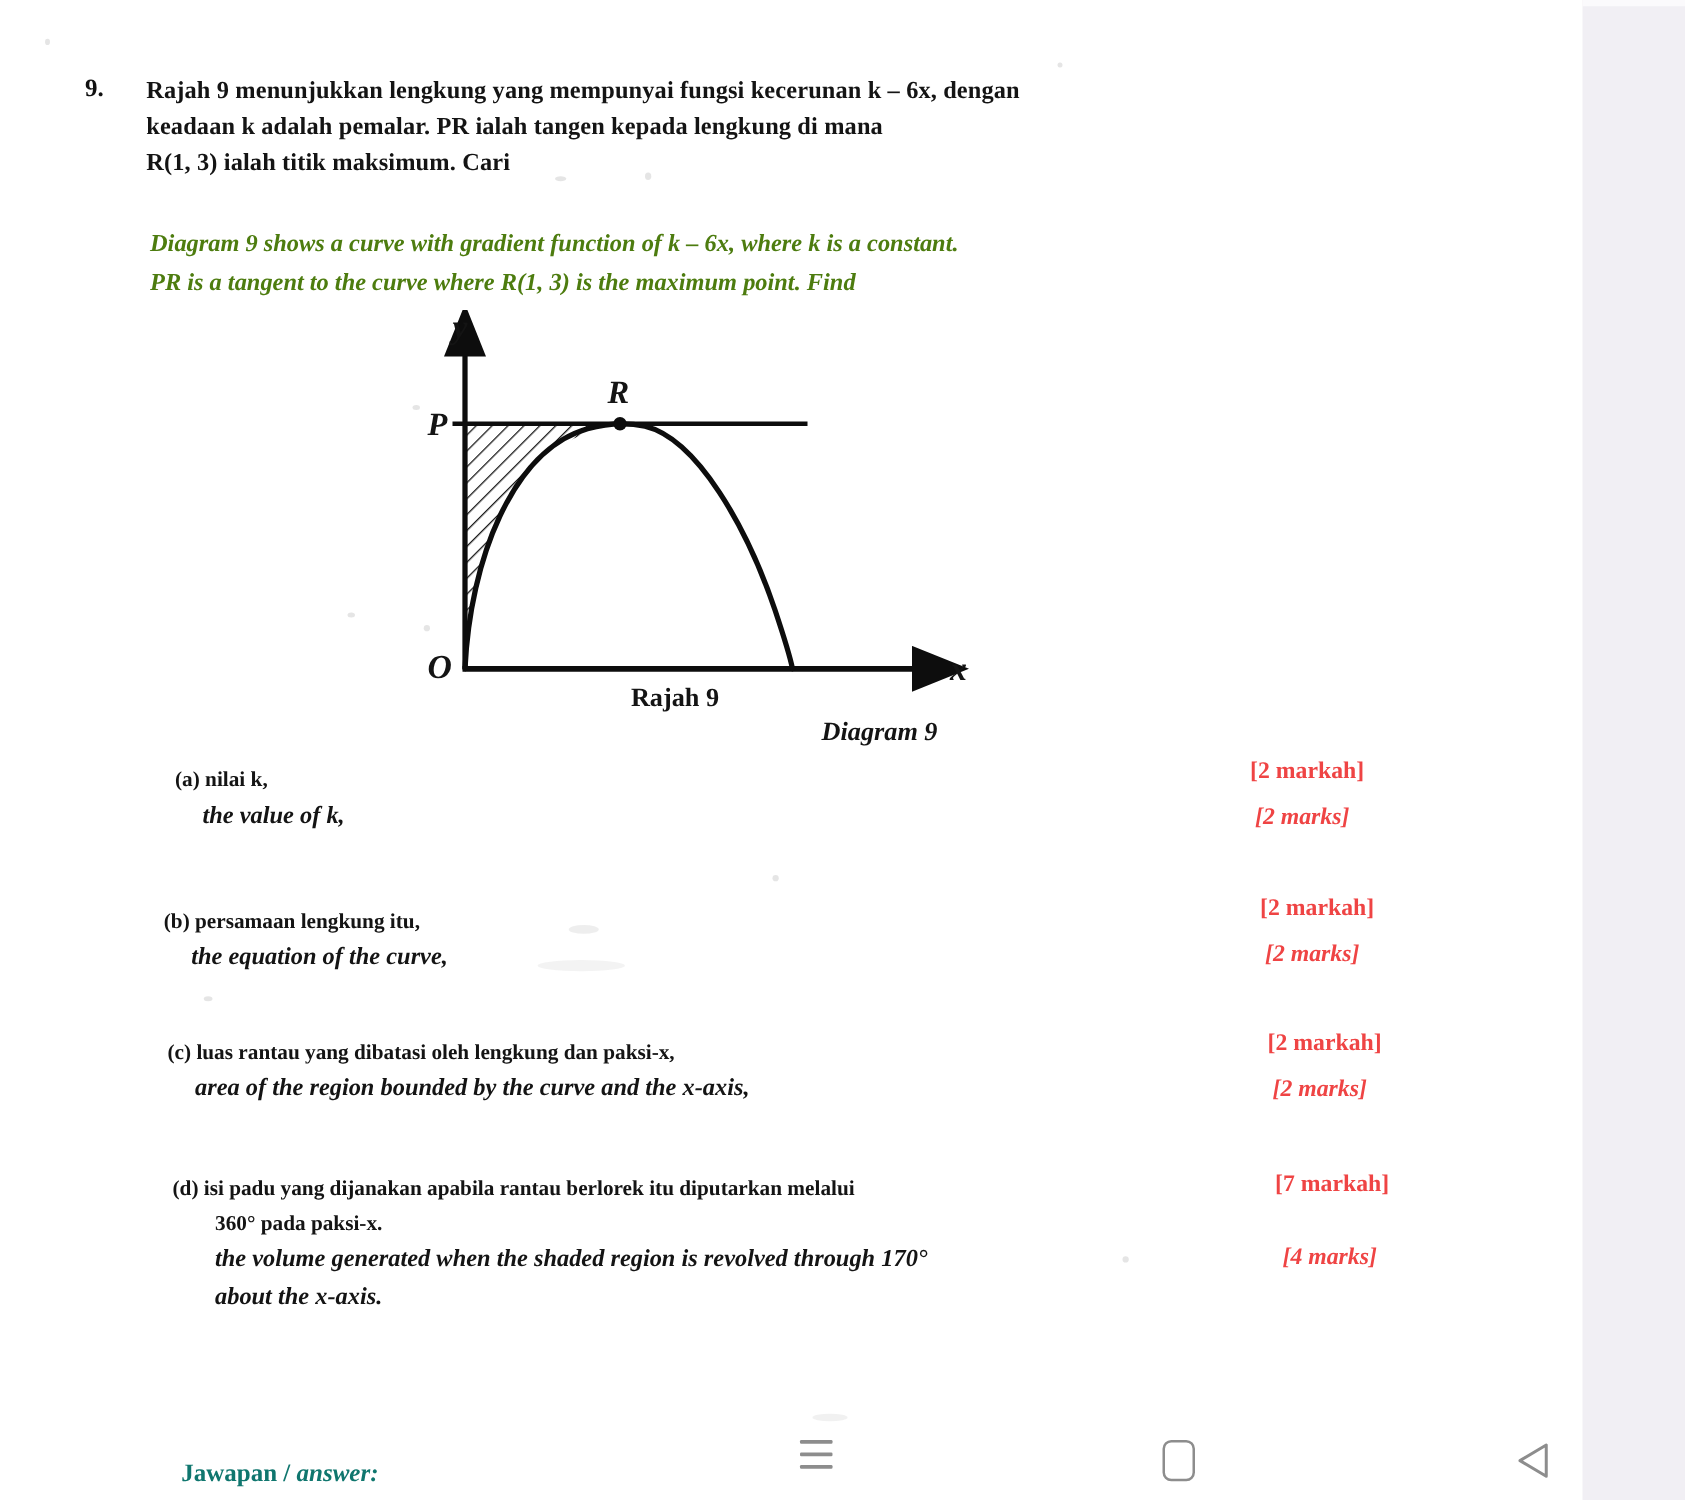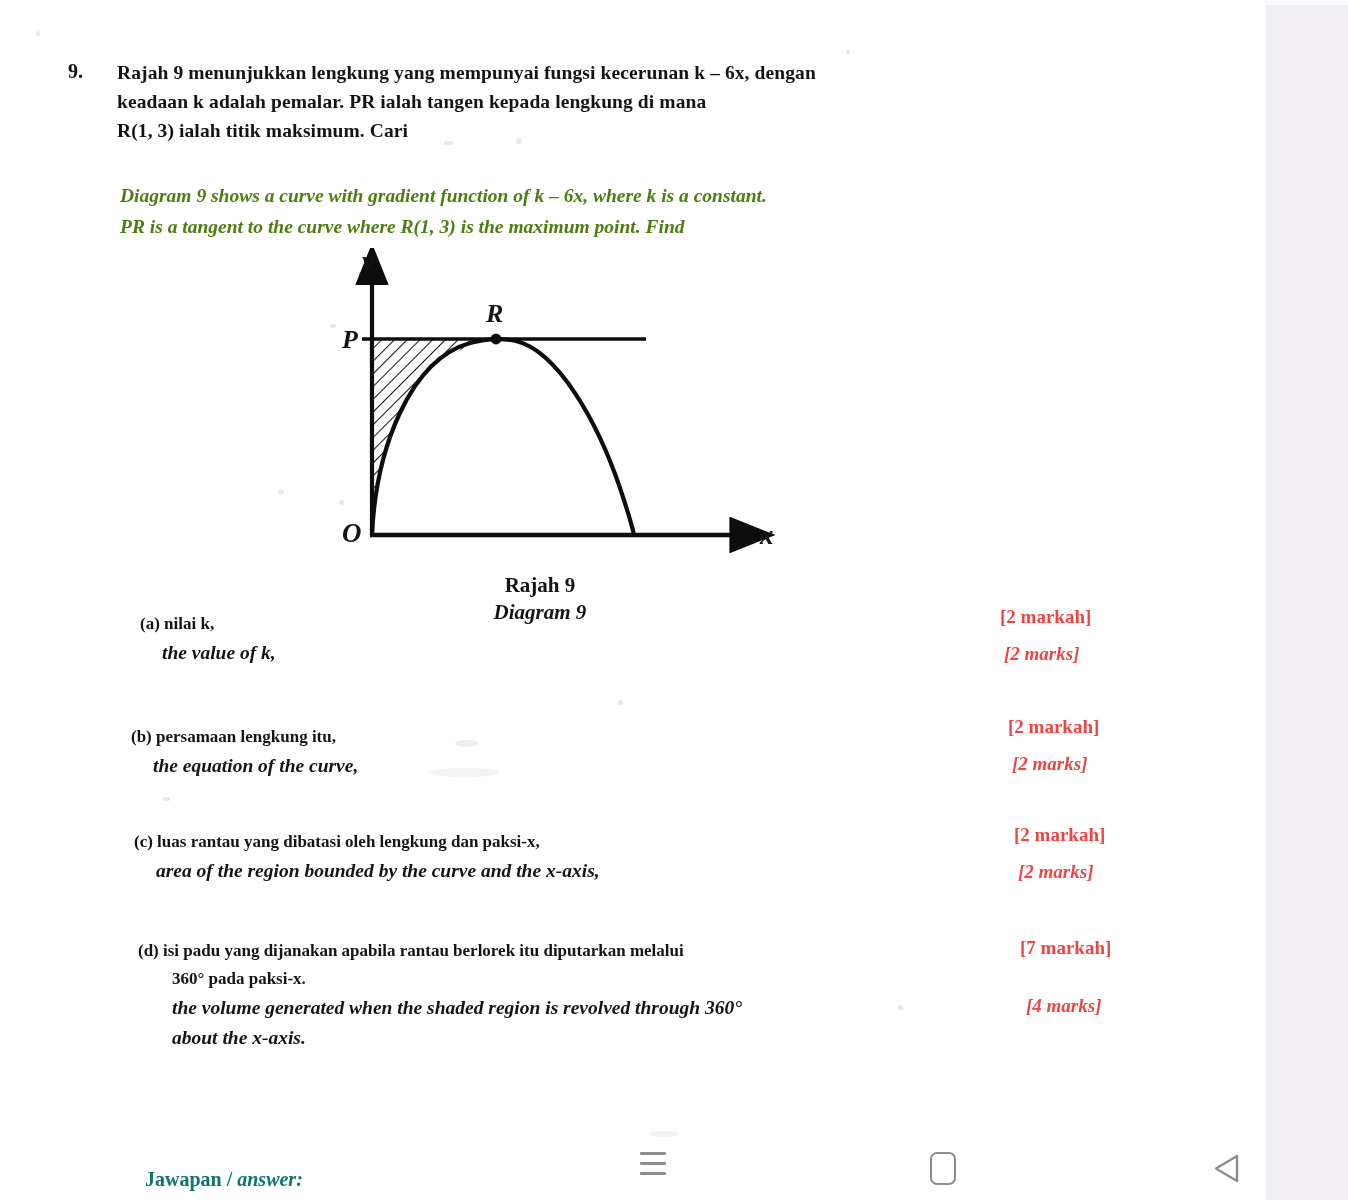--- a/index.html
+++ b/index.html
@@ -72,37 +72,38 @@
   #diagram {
     position: absolute;
     left: 320px;
     top: 248px;
     width: 480px;
     height: 360px;
   }
   #caption {
     position: absolute;
     left: 330px;
-    top: 572px;
+    top: 545px;
     width: 420px;
     text-align: center;
     color: #141414;
   }
   #caption .cap-my {
     font-size: 21px;
     font-weight: bold;
     line-height: 27px;
     display: block;
   }
   #caption .cap-en {
     font-size: 21px;
     font-weight: bold;
     font-style: italic;
     line-height: 27px;
     display: block;
+    text-align: right;
   }
 
   
   .part {
     position: absolute;
     color: #141414;
   }
   .part .lbl {
     font-weight: bold;
     font-size: 17px;
@@ -264,21 +265,21 @@
   <div class="part" style="left:134px;top:828px;width:860px;">
     <span class="lbl">(c) luas rantau yang dibatasi oleh lengkung dan paksi-x,</span>
     <span class="lbl-en">area of the region bounded by the curve and the x-axis,</span>
   </div>
   <div class="marks" style="left:1014px;top:824px;">[2 markah]</div>
   <div class="marks en" style="left:1018px;top:861px;">[2 marks]</div>
 
   <div class="part" style="left:138px;top:937px;width:880px;">
     <span class="lbl">(d) isi padu yang dijanakan apabila rantau berlorek itu diputarkan melalui</span>
     <span class="lbl" style="padding-left:34px;">360° pada paksi-x.</span>
-    <span class="lbl-en" style="padding-left:34px;">the volume generated when the shaded region is revolved through 360°</span>
+    <span class="lbl-en" style="padding-left:34px;">the volume generated when the shaded region is revolved through 170°</span>
     <span class="lbl-en" style="padding-left:34px;">about the x-axis.</span>
   </div>
   <div class="marks" style="left:1020px;top:937px;">[7 markah]</div>
   <div class="marks en" style="left:1026px;top:995px;">[4 marks]</div>
 
   <div id="answer">
     <span>Jawapan /</span>
     <span class="it">answer:</span>
   </div>
 

